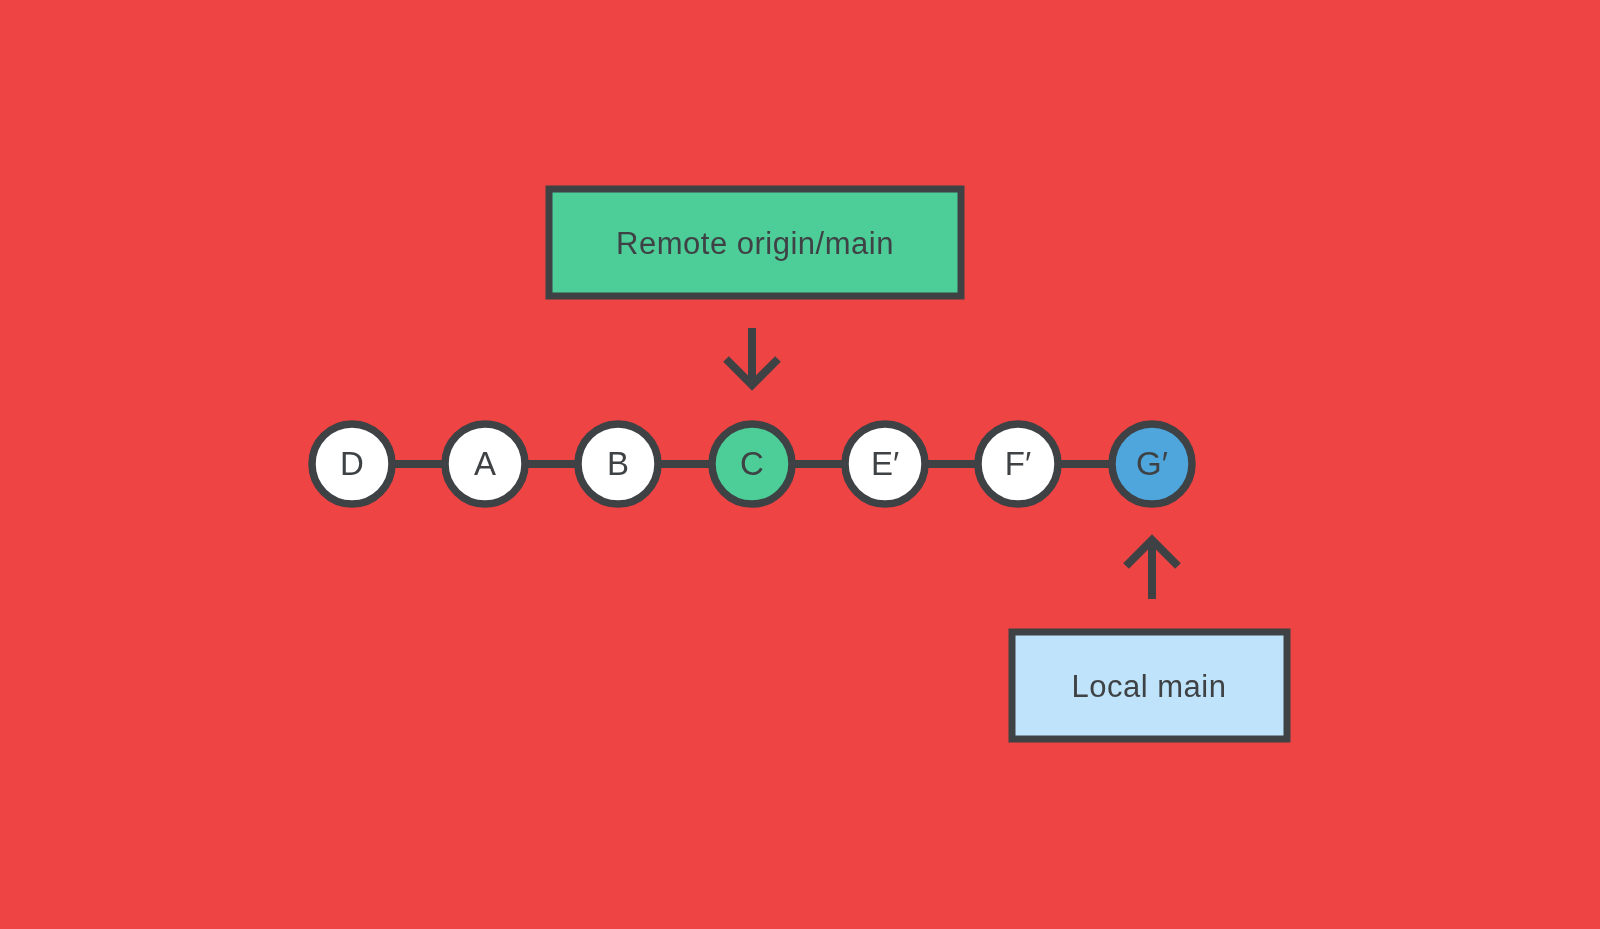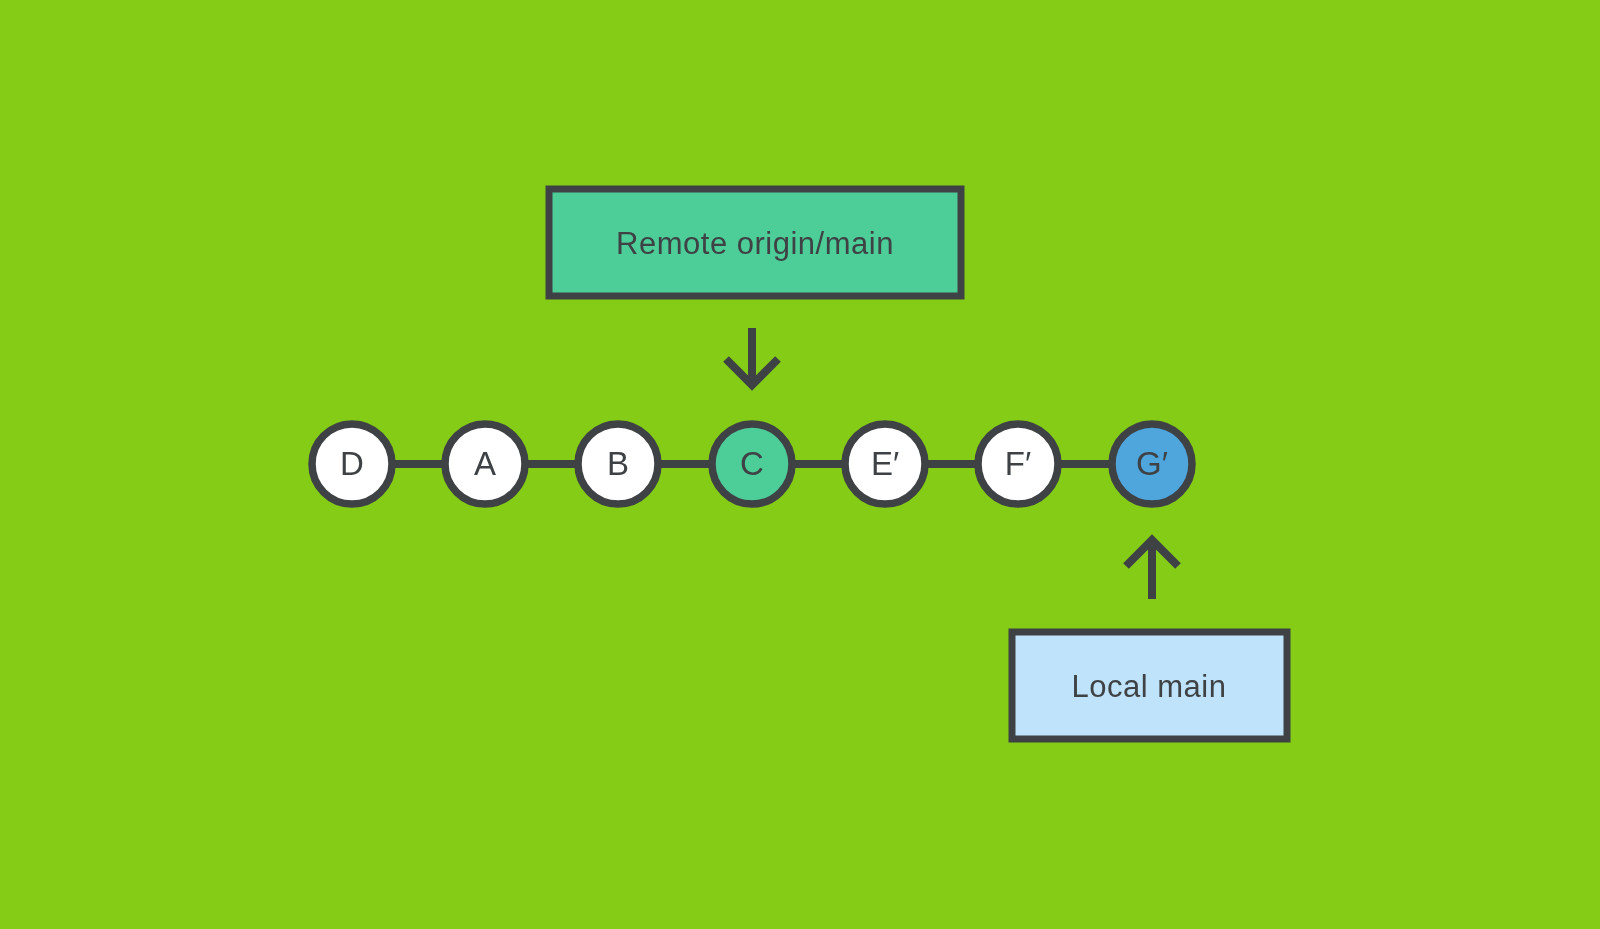--- a/index.html
+++ b/index.html
@@ -4,21 +4,21 @@
 <style>
   html, body {
     margin: 0;
     padding: 0;
     background: #ffffff;
   }
   .canvas {
     position: relative;
     width: 1600px;
     height: 929px;
-    background: #84cc16;
+    background: #ef4444;
     overflow: hidden;
     font-family: "Liberation Sans", "DejaVu Sans", sans-serif;
   }
   .canvas svg {
     position: absolute;
     inset: 0;
     width: 100%;
     height: 100%;
     display: block;
   }

